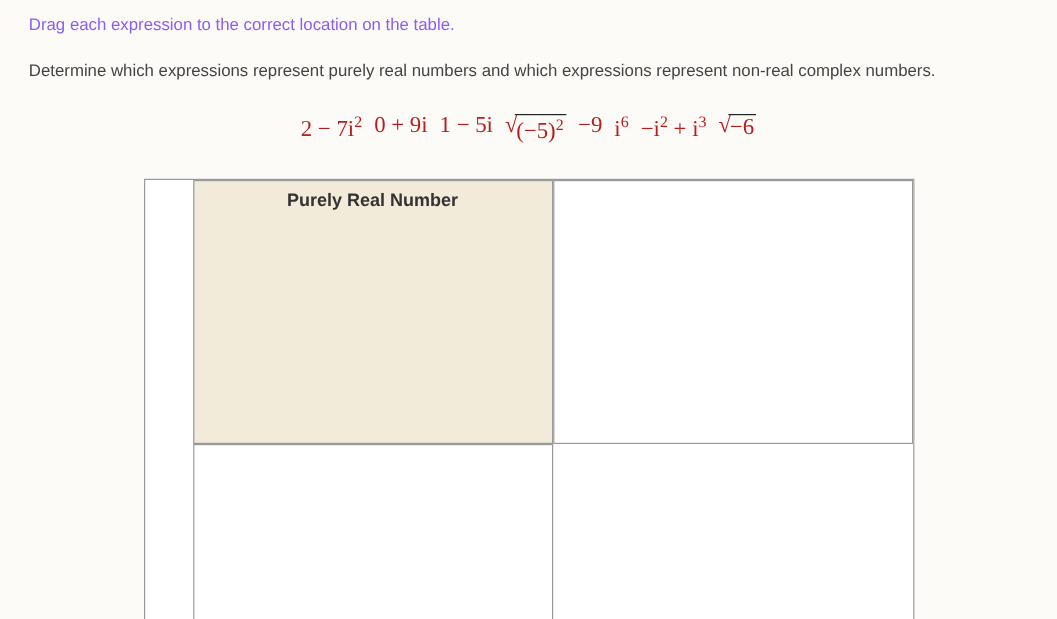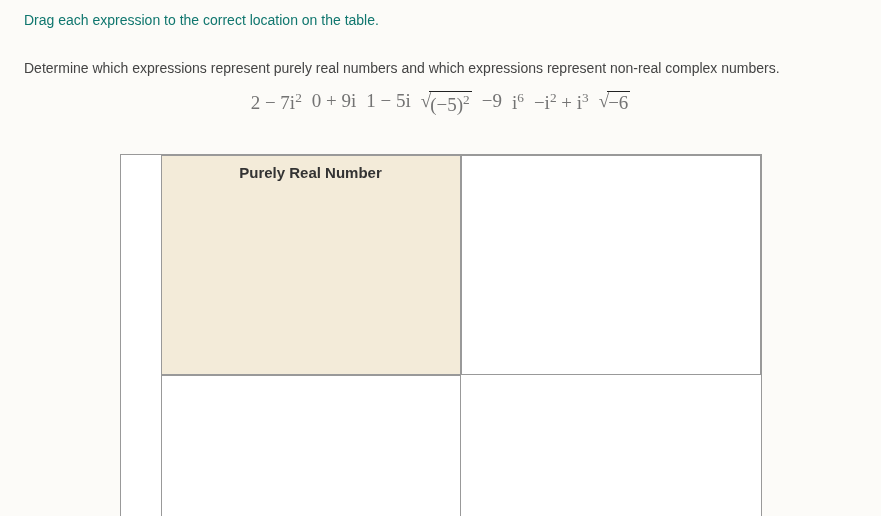--- a/index.html
+++ b/index.html
@@ -4,30 +4,30 @@
   <style>
     * { margin: 0; padding: 0; box-sizing: border-box; }
     body {
       font-family: Arial, Helvetica, sans-serif;
       background: #fcfbf8;
       width: 881px;
       height: 516px;
       padding: 12px 24px;
       color: #333;
     }
-    .instruction-1 { font-size: 14px; color: #0f766e; margin-bottom: 32px; }
-    .instruction-2 { font-size: 14px; color: #444; margin-bottom: 14px; }
+    .instruction-1 { font-size: 14px; color: #8b5cf6; margin-bottom: 22px; }
+    .instruction-2 { font-size: 14px; color: #444; margin-bottom: 28px; }
     .expressions-row {
       display: flex;
       justify-content: center;
       gap: 10px;
       font-family: 'Times New Roman', serif;
       font-size: 19px;
-      color: #737373;
-      margin-bottom: 38px;
+      color: #b91c1c;
+      margin-bottom: 28px;
     }
     .expr { cursor: move; user-select: none; white-space: nowrap; }
     .sup { font-size: 0.7em; vertical-align: super; }
     .sqrt {
       display: inline-flex;
       align-items: flex-start;
     }
     .sqrt-sym { font-size: 19px; line-height: 1; }
     .sqrt-arg {
       border-top: 1.2px solid #222;

